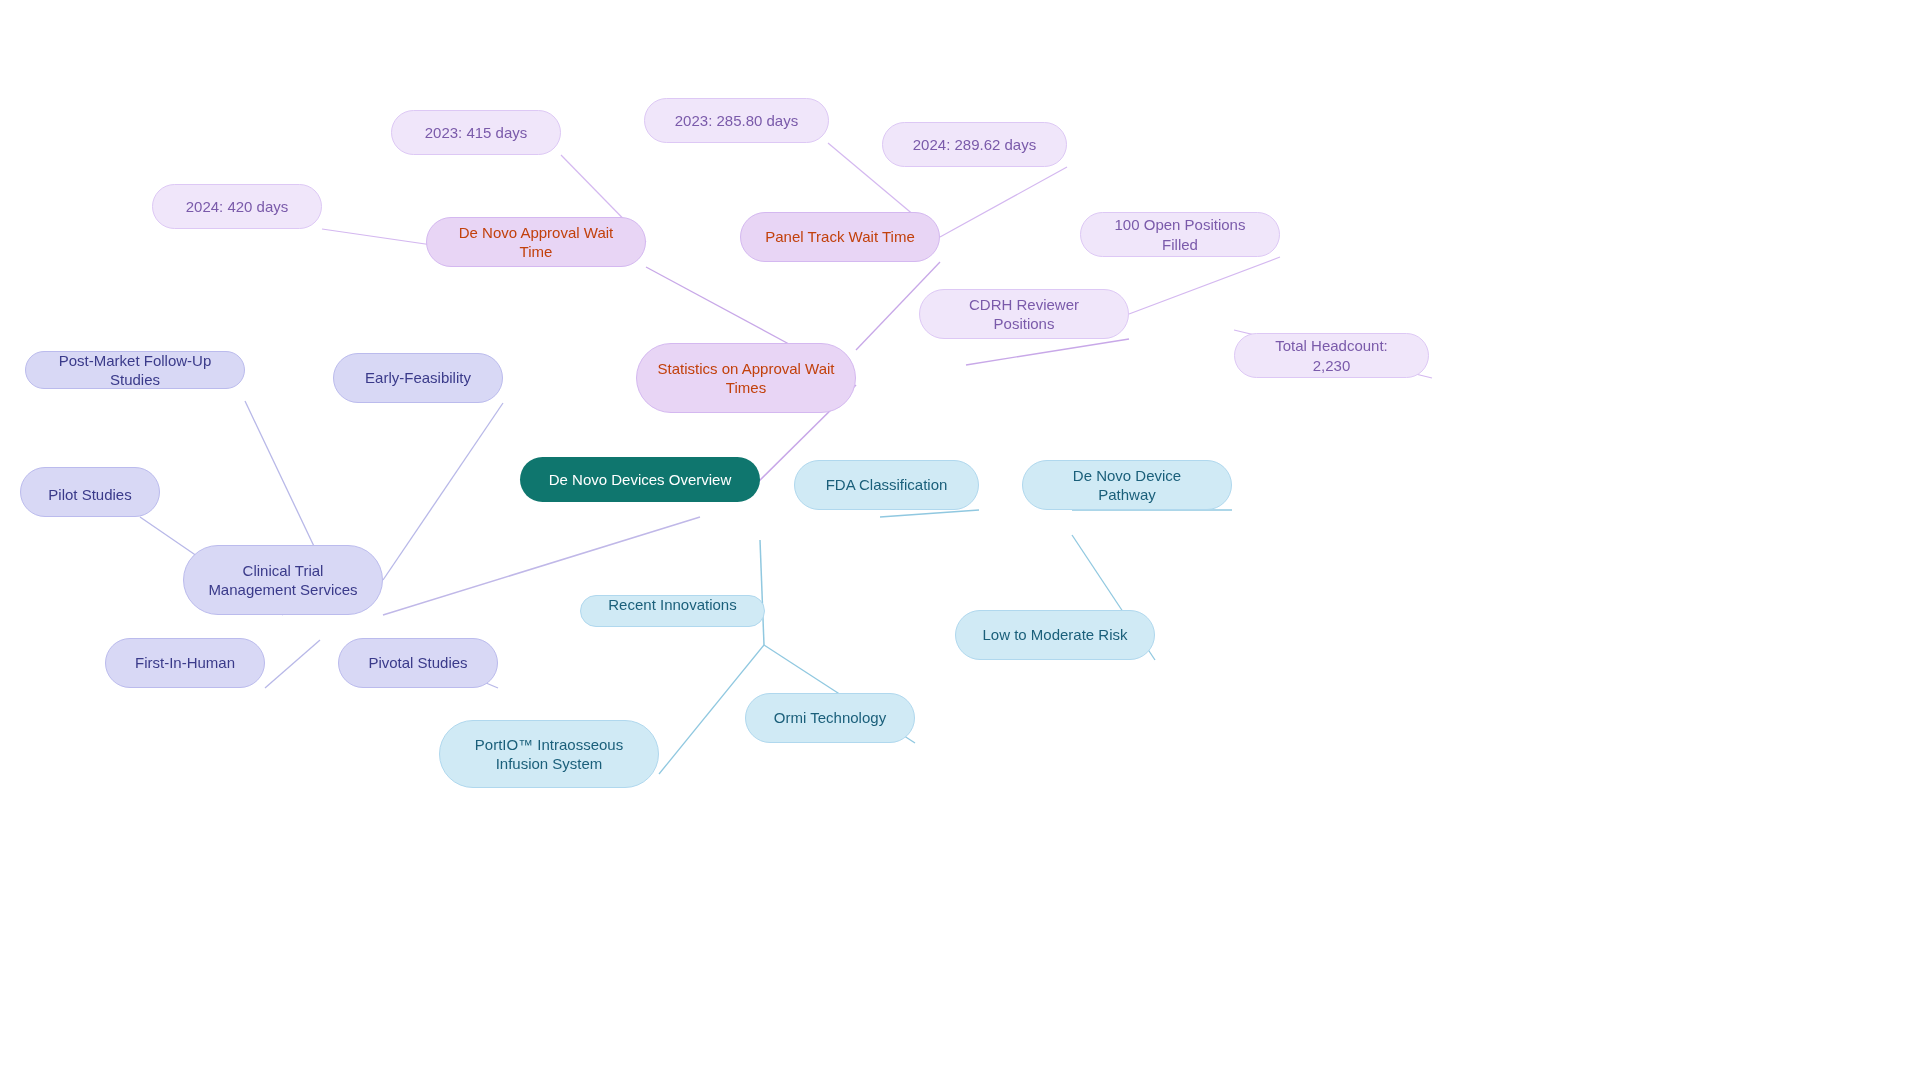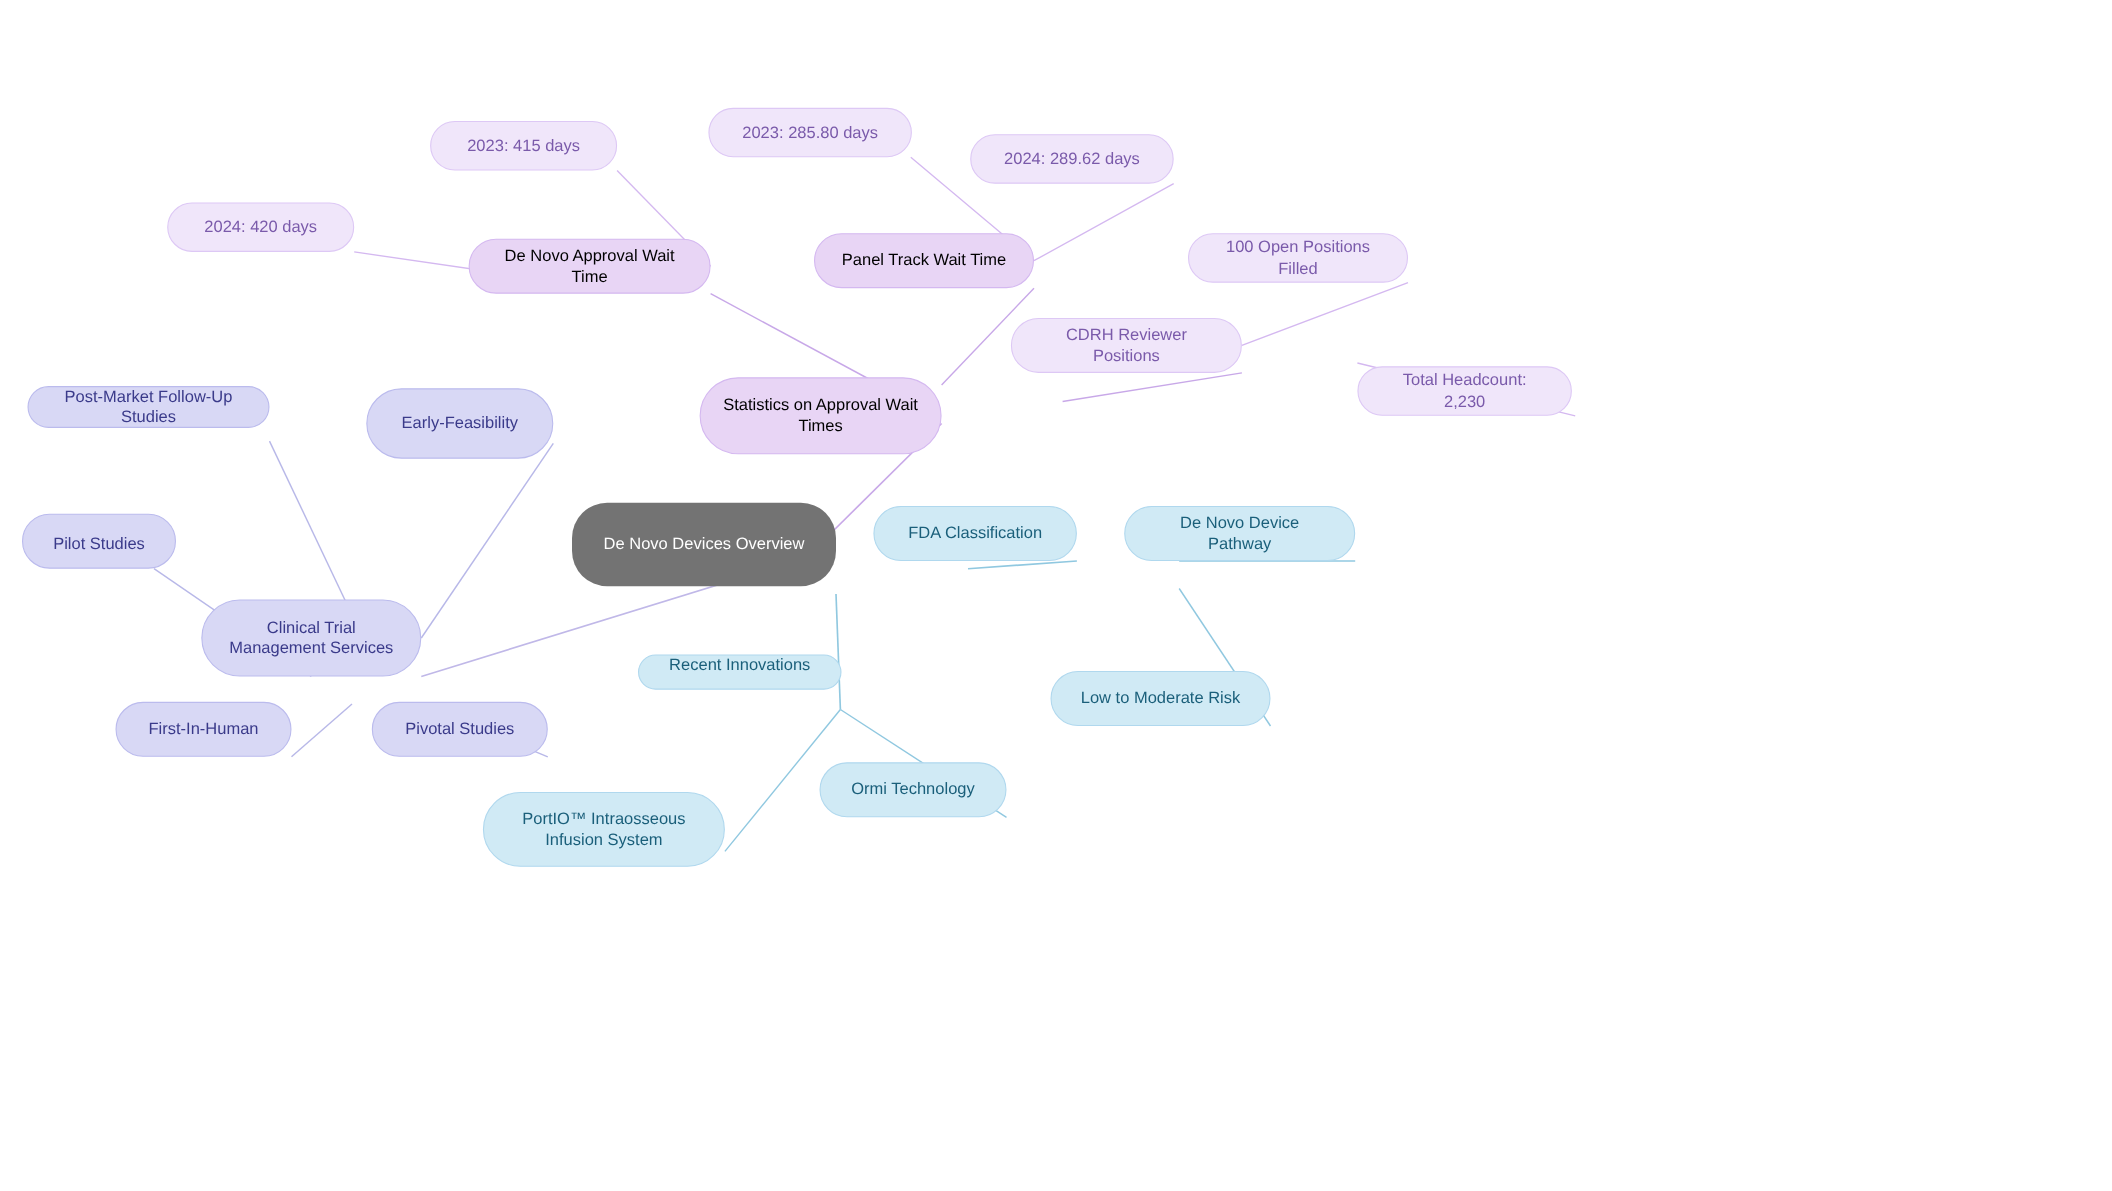--- a/index.html
+++ b/index.html
@@ -29,32 +29,32 @@
       z-index: 1;
       cursor: default;
       padding: 12px 20px;
     }
     .node-text {
       font-size: 15px;
       line-height: 1.3;
     }
     
     .node-center {
-      background: #737373;
+      background: #0f766e;
       color: #ffffff;
       font-size: 17px;
       font-weight: 500;
       width: 240px;
-      height: 76px;
+      height: 45px;
       border-radius: 32px;
     }
     
     .node-purple {
       background: #e8d5f5;
-      color: #000000;
+      color: #c2410c;
       border: 1.5px solid #d4b8f0;
       text-align: center;
     }
     
     .node-purple-light {
       background: #f0e6fa;
       color: #7a5aaa;
       border: 1.5px solid #ddc8f5;
     }
     
@@ -122,21 +122,21 @@
 
 <div class="node node-center" style="left: 520px; top: 457px;">
   <span class="node-text">De Novo Devices Overview</span>
 </div>
 
 <div class="node node-lavblue" style="left: 183px; top: 545px; width: 200px; height: 70px;">
   <span class="node-text">Clinical Trial Management
 Services</span>
 </div>
 
-<div class="node node-lavblue" style="left: 333px; top: 353px; width: 170px; height: 64px;">
+<div class="node node-lavblue" style="left: 333px; top: 353px; width: 170px; height: 50px;">
   <span class="node-text">Early-Feasibility</span>
 </div>
 
 <div class="node node-lavblue" style="left: 25px; top: 351px; width: 220px; height: 38px;">
   <span class="node-text">Post-Market Follow-Up Studies</span>
 </div>
 
 <div class="node node-lavblue" style="left: 20px; top: 467px; width: 140px; height: 50px; align-items: flex-end;">
   <span class="node-text">Pilot Studies</span>
 </div>

